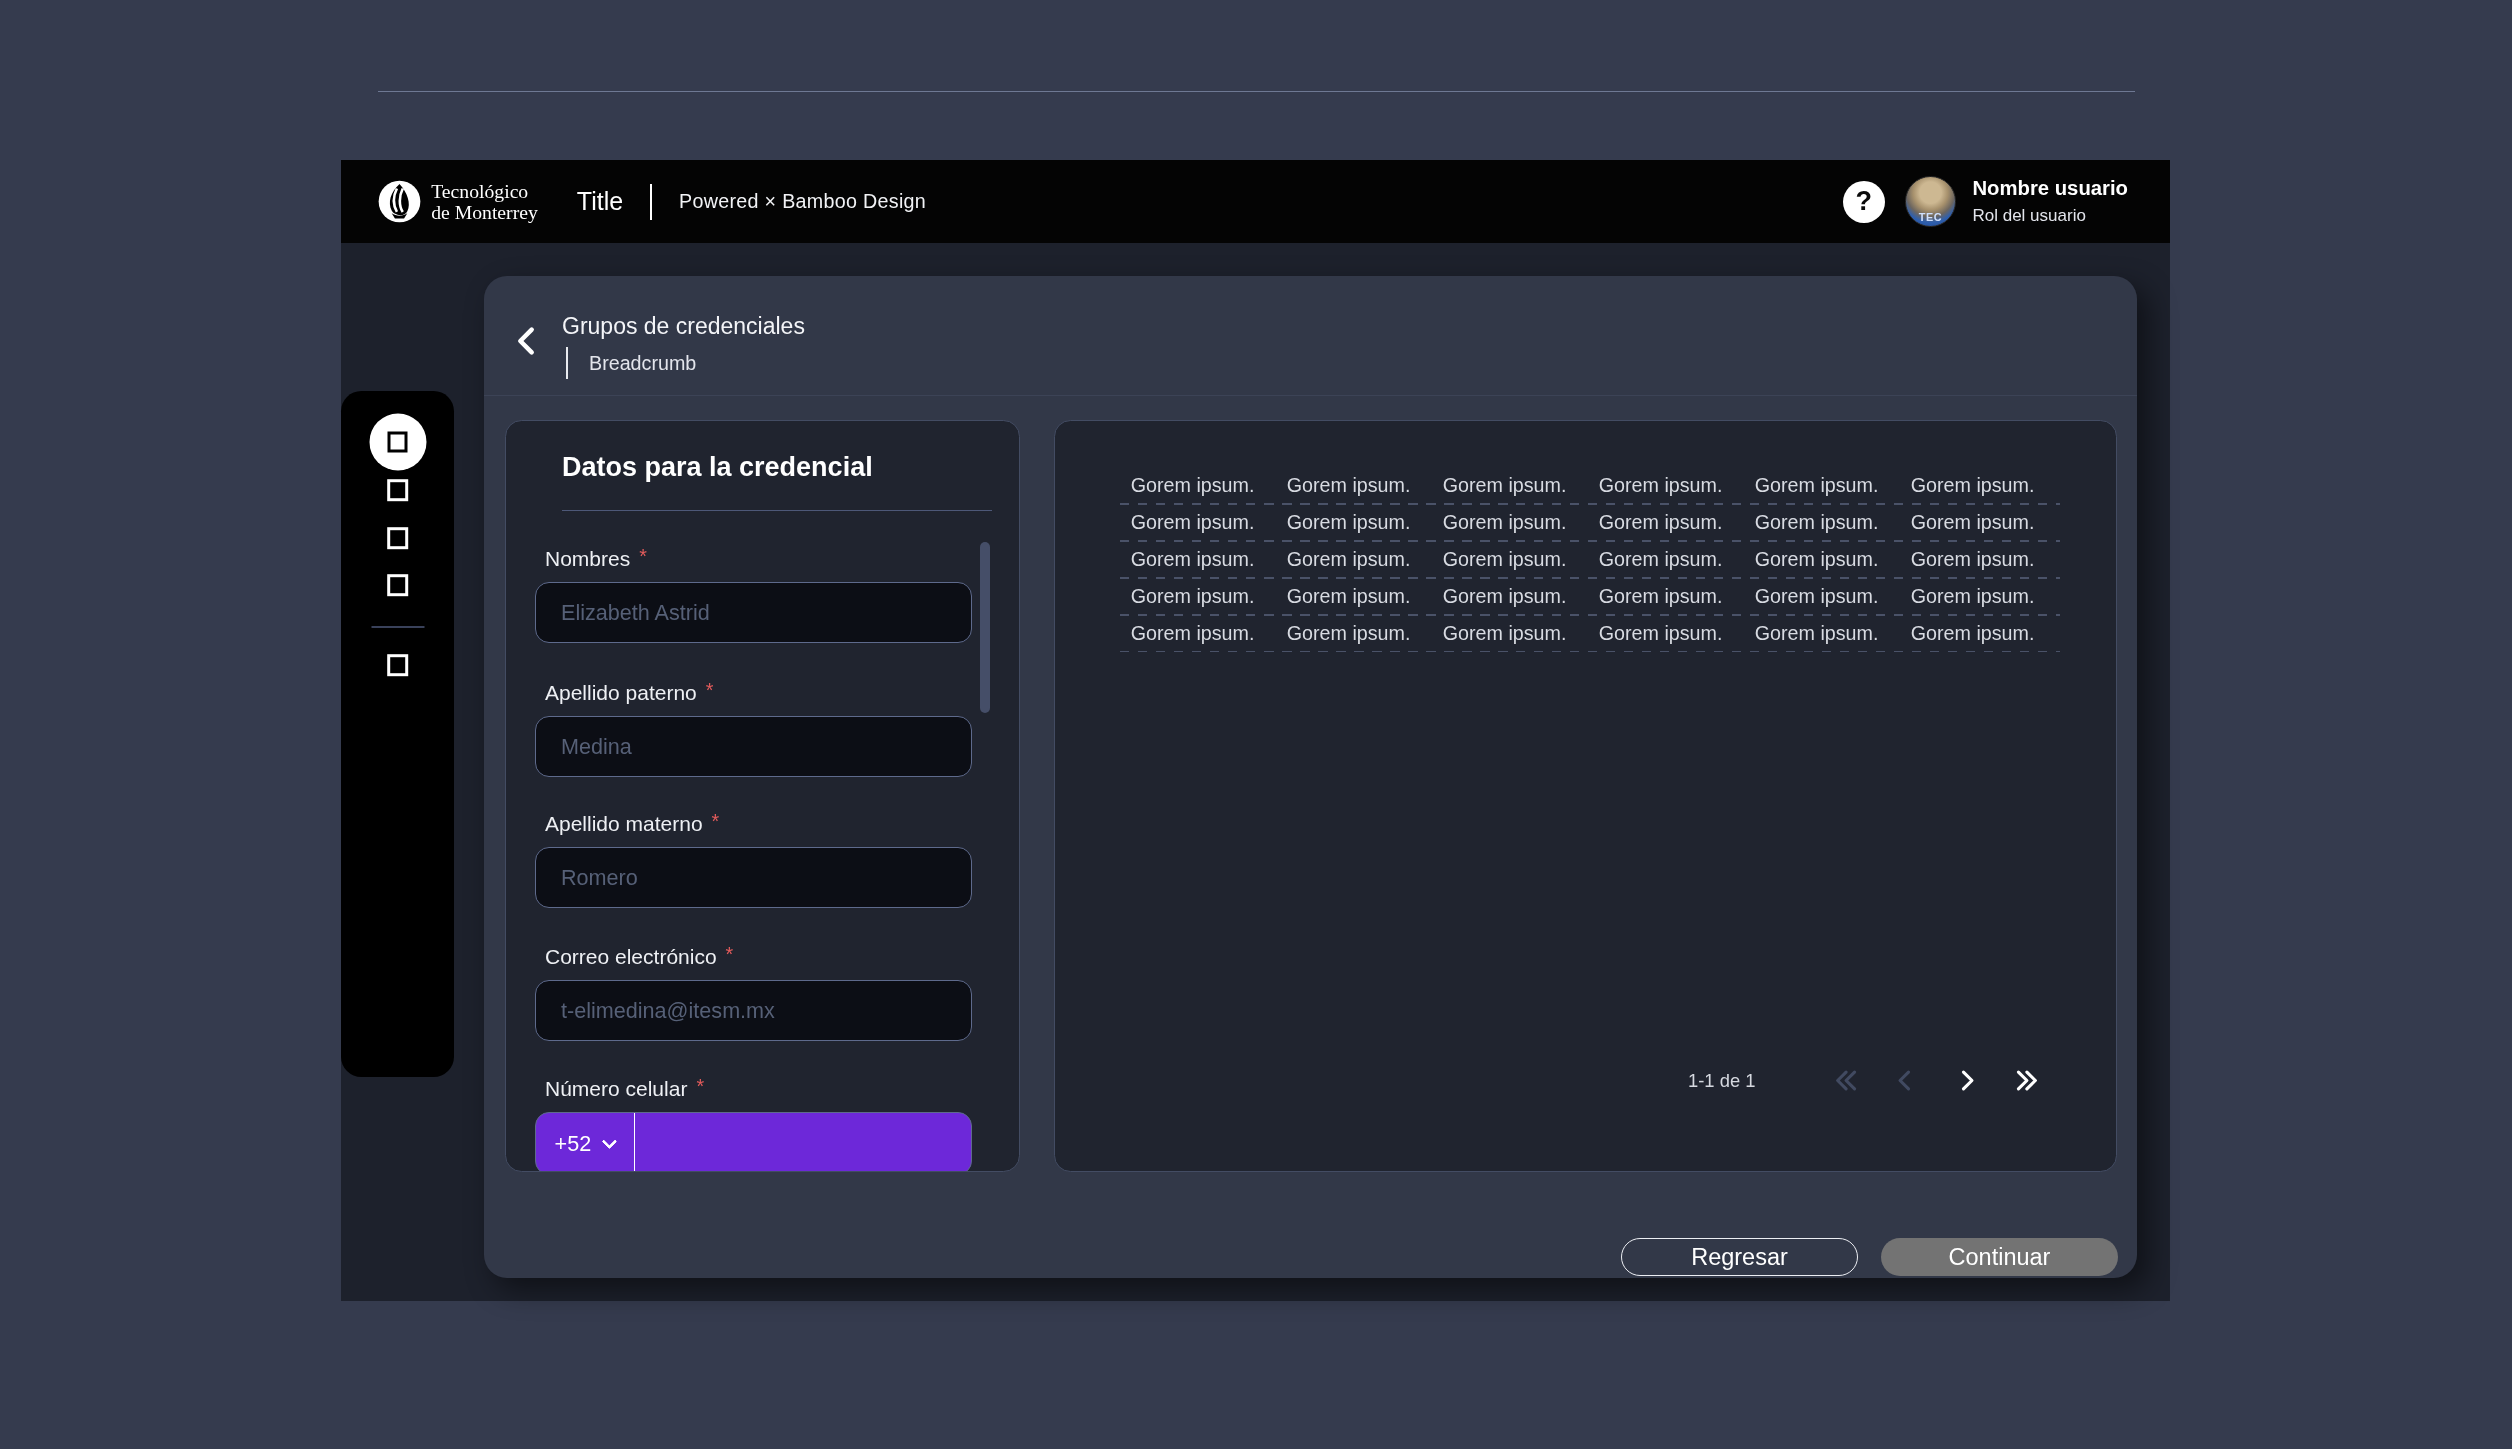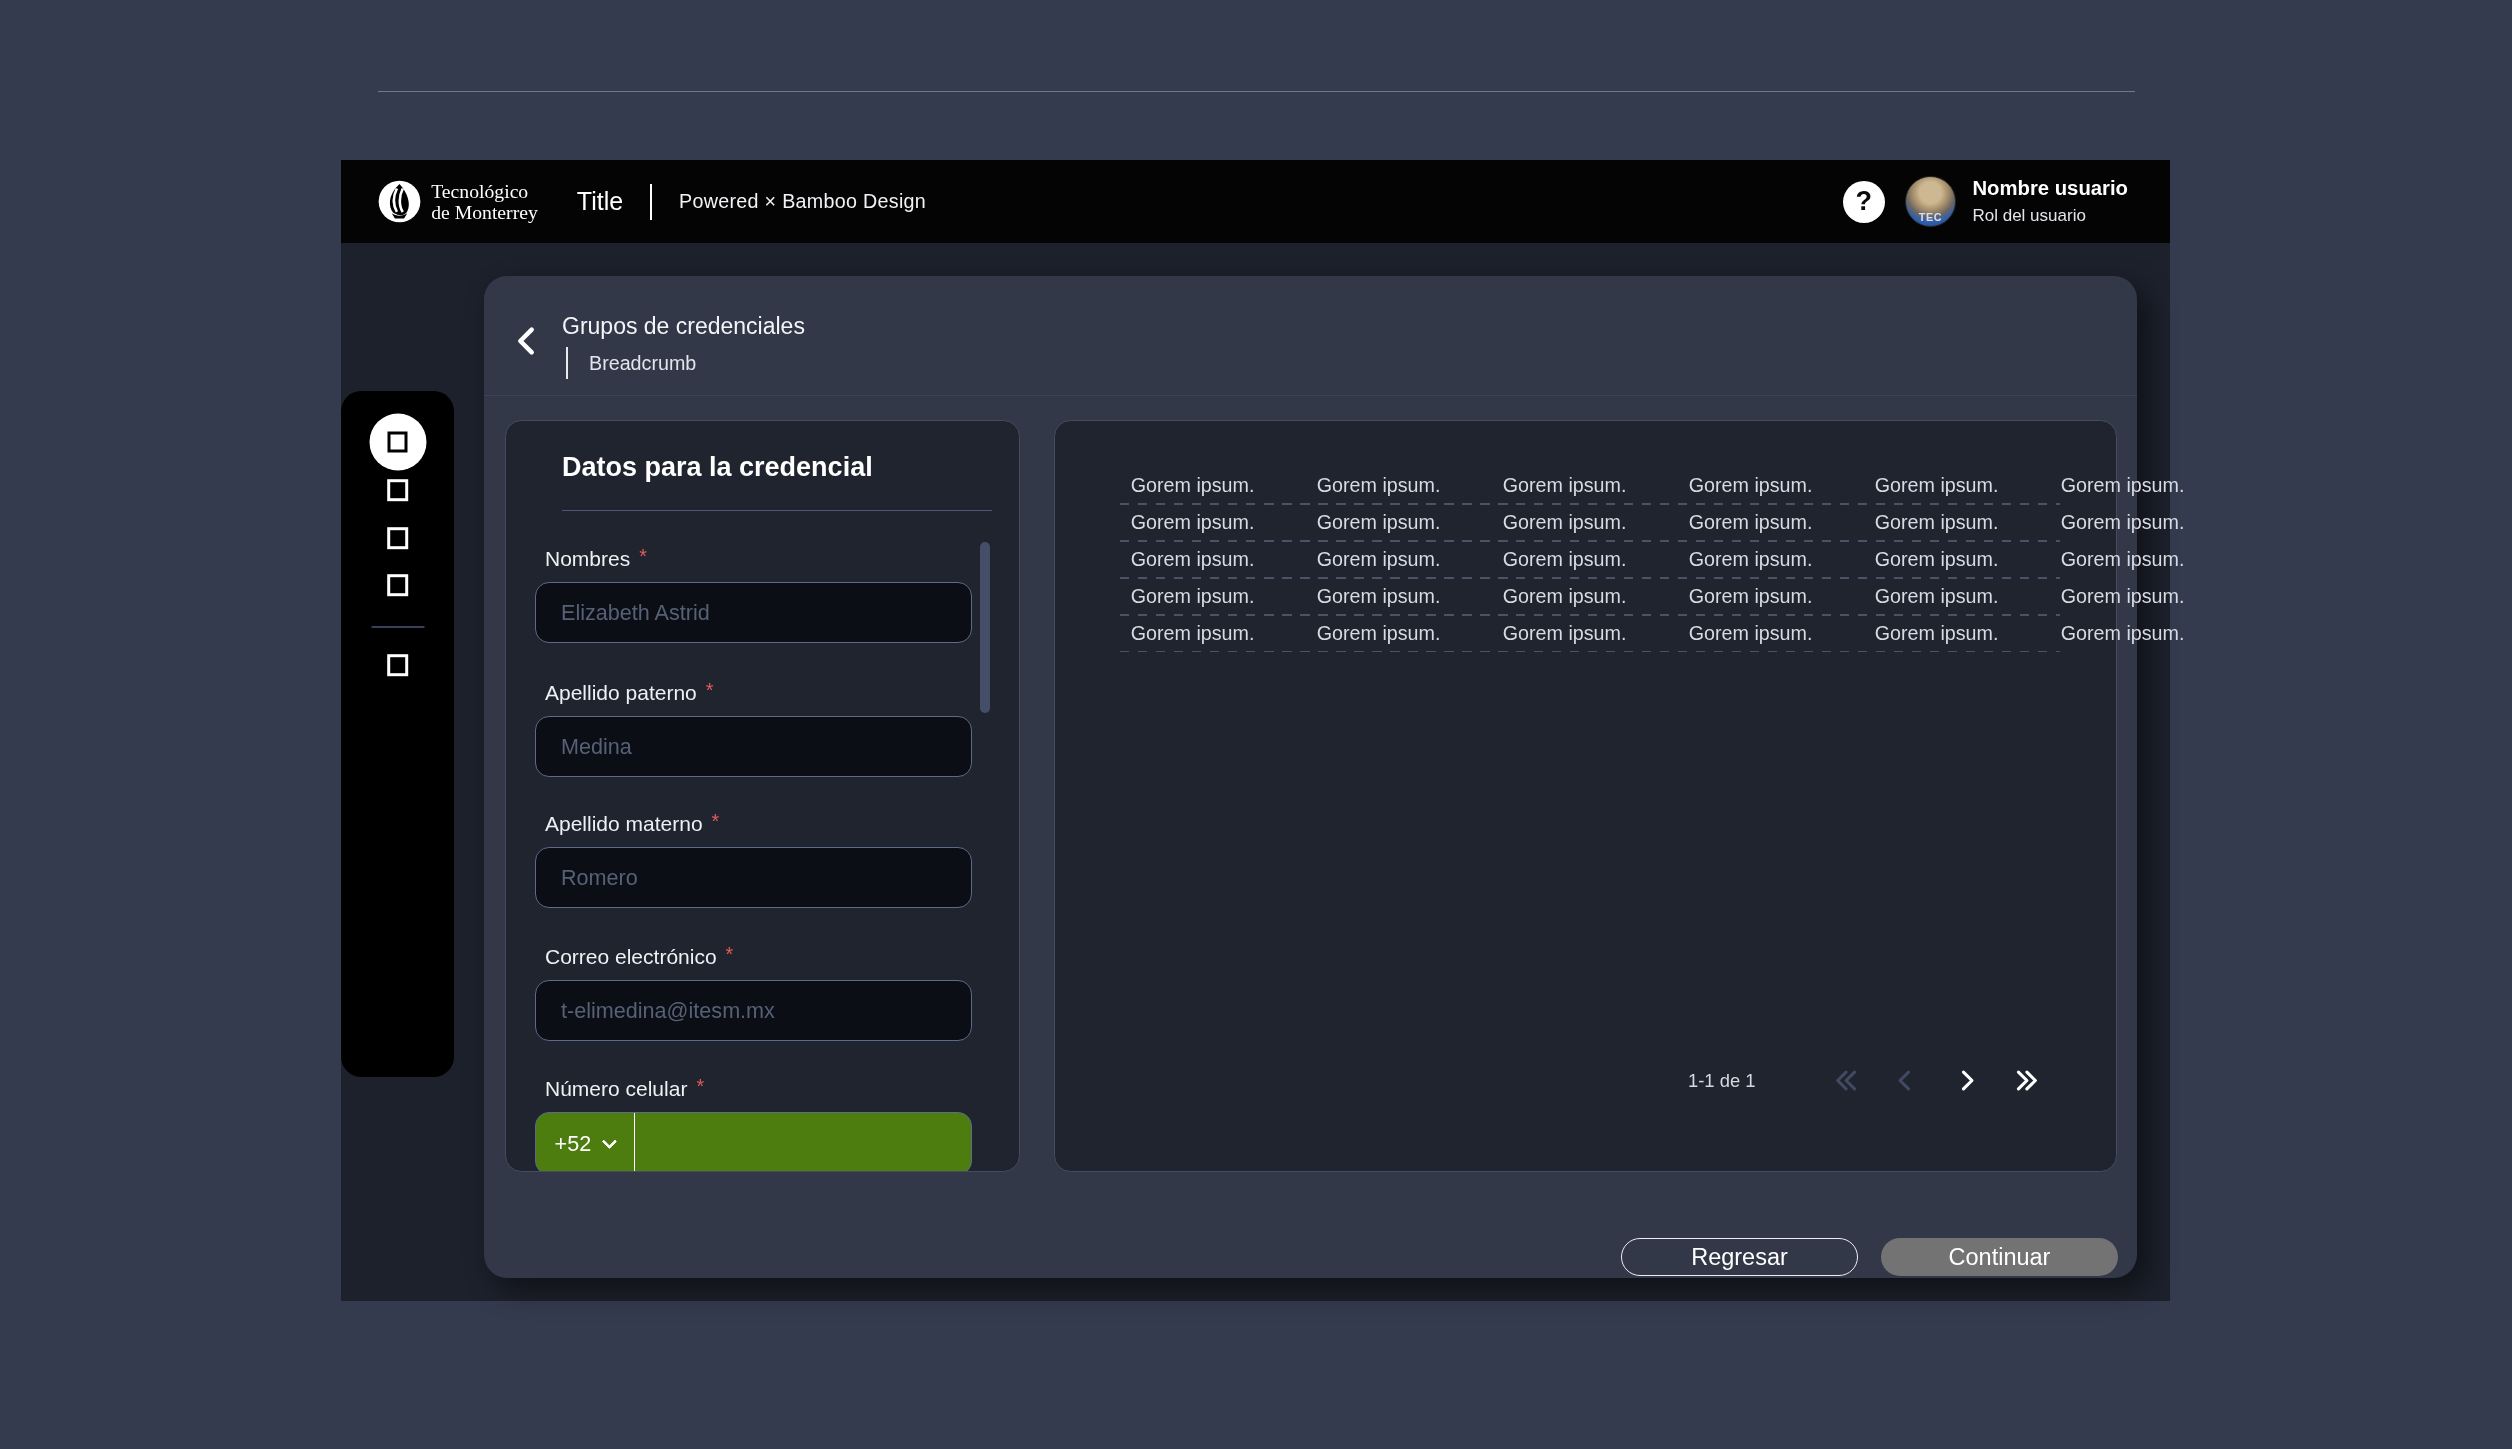--- a/index.html
+++ b/index.html
@@ -113,21 +113,21 @@
   .req { color: #e25b5b; font-size: 19.7px; margin-left: 9px; vertical-align: 2.5px; }
   .text-input {
     display: block; position: absolute; left: 28.6px; top: 37px; width: 437px; height: 61px;
     background: #0c0e15; border: 1.3px solid #5e6a8c; border-radius: 14px;
     color: #c9cfdd; font-size: 21.6px; font-family: "Liberation Sans", sans-serif;
     padding: 0 25.4px; outline: none;
   }
   .text-input::placeholder { color: #566077; opacity: 1; }
   .phone-box {
     position: absolute; left: 28.6px; top: 37px; width: 437px; height: 63px;
-    background: #4d7c0f; border: 1.3px solid #5e6a8c; border-radius: 14px;
+    background: #6d28d9; border: 1.3px solid #5e6a8c; border-radius: 14px;
     display: flex; align-items: stretch; overflow: hidden;
   }
   .cc-select {
     width: 98px; display: flex; align-items: center; justify-content: center;
     gap: 12.7px; cursor: pointer; flex: 0 0 auto;
   }
   .cc-value { font-size: 21.6px; color: #ffffff; }
   .chev-down {
     width: 10.8px; height: 10.8px; border-right: 3.2px solid #fff; border-bottom: 3.2px solid #fff;
     transform: rotate(45deg); margin-top: -5.1px; border-radius: 1.3px;
@@ -136,21 +136,21 @@
   .phone-input {
     flex: 1; background: transparent; border: none; outline: none;
     color: #c9cfdd; font-size: 21.6px; font-family: "Liberation Sans", sans-serif; padding: 0 23px;
   }
   .phone-input::placeholder { color: #566077; opacity: 1; }
 
   
   .tbl { position: absolute; left: 65px; top: 47px; width: 940px; }
   .t-row {
     height: 35px; display: grid; grid-template-columns: repeat(6, 156px);
-    align-items: center; padding-left: 10.8px; gap: 30px;
+    align-items: center; padding-left: 10.8px;
   }
   .t-cell { font-size: 19.7px; color: #d8dbe2; white-space: nowrap; }
   .t-dash {
     height: 1.9px;
     background-image: repeating-linear-gradient(90deg, #4a5268 0 9.5px, transparent 9.5px 18px);
   }
   .pg-label { position: absolute; left: 633px; top: 649px; font-size: 18.4px; color: #d6d9e0; }
   .pg-btn {
     position: absolute; top: 639px; width: 41px; height: 41px;
     display: flex; align-items: center; justify-content: center; cursor: pointer;

